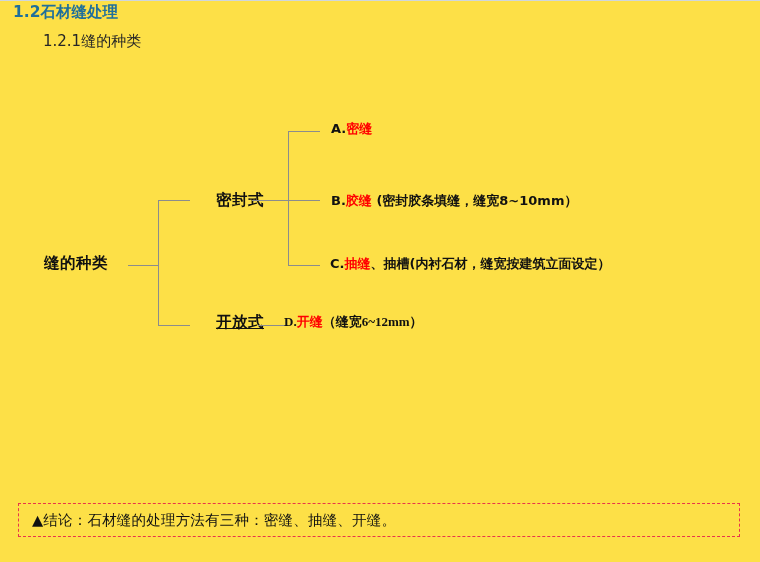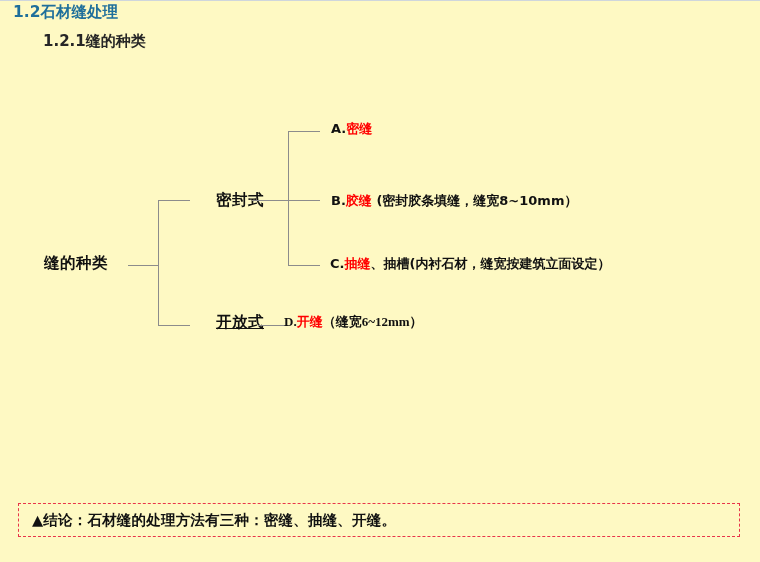--- a/index.html
+++ b/index.html
@@ -15,21 +15,21 @@
     font-family: "DejaVu Sans", "Liberation Sans", sans-serif;
     -webkit-font-smoothing: antialiased;
   }
 
   .slide {
     position: absolute;
     left: 0;
     top: 0;
     width: 760px;
     height: 562px;
-    background: #fef9c3;
+    background: #fde047;
   }
 
   
   .top-rule {
     position: absolute;
     left: 0;
     top: 0;
     width: 760px;
     height: 1px;
     background: #cfd6dc;
@@ -45,21 +45,21 @@
     color: #1f6f9b;
     letter-spacing: 0px;
     white-space: nowrap;
     line-height: 20px;
   }
   .heading-2 {
     position: absolute;
     left: 43px;
     top: 31px;
     font-size: 15px;
-    font-weight: bold;
+    font-weight: normal;
     color: #262626;
     white-space: nowrap;
     line-height: 20px;
   }
 
   
   .tree {
     position: absolute;
     left: 0;
     top: 0;
@@ -125,21 +125,21 @@
     width: 722px;
     height: 34px;
     box-sizing: border-box;
     border: 1.3px dashed #e8354a;
     display: flex;
     align-items: center;
   }
   .conclusion-text {
     padding-left: 13px;
     font-size: 14.5px;
-    font-weight: bold;
+    font-weight: normal;
     color: #111111;
     white-space: nowrap;
     letter-spacing: 0.2px;
   }
 </style>
 </head>
 <body>
 
 <div class="slide">
 

